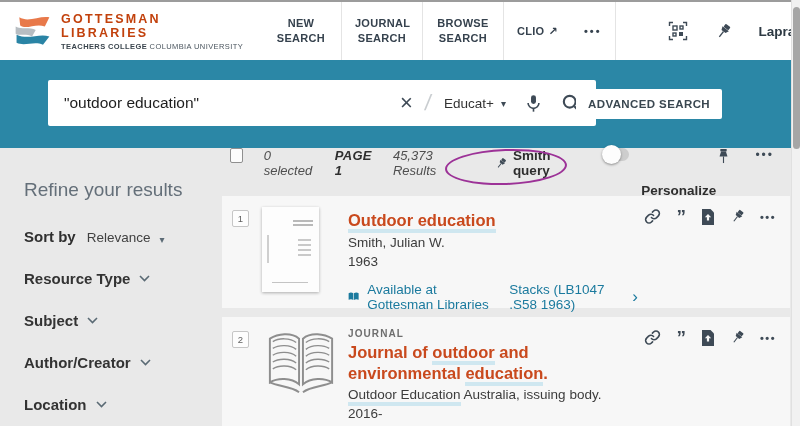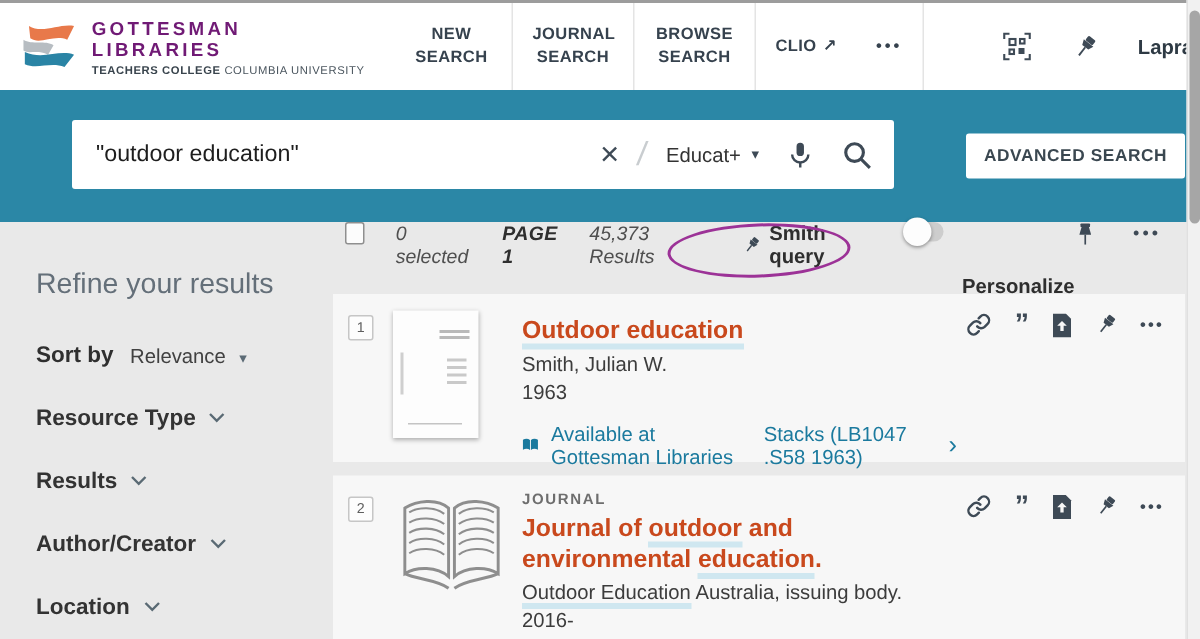--- a/index.html
+++ b/index.html
@@ -4,21 +4,21 @@
 <style>
   * { margin:0; padding:0; box-sizing:border-box; }
   html,body { background:#fff; }
   body { font-family:"Liberation Sans","DejaVu Sans",sans-serif; }
   .screen { position:relative; width:800px; height:426px; background:#E9E9E9; overflow:hidden; }
 
   
   .topbar { position:absolute; left:0; top:0; width:800px; height:60px; background:#fff;
             border-top:2px solid #9C9C9C; display:flex; align-items:stretch; }
   .brand { display:flex; align-items:center; gap:9px; padding:0 10px 0 12px; cursor:pointer; }
-  .brand-text .brand-main { font-size:12.5px; font-weight:700; letter-spacing:2.2px; color:#701a75; }
+  .brand-text .brand-main { font-size:12.5px; font-weight:700; letter-spacing:2.2px; color:#c2410c; }
   .brand-sub { font-size:7.5px; letter-spacing:.4px; margin-top:2px; color:#4A555E; white-space:nowrap; }
   .brand-sub b { font-weight:700; color:#39444D; }
   .nav { display:flex; align-items:stretch; margin-left:6px; }
   .nav-item { display:flex; align-items:center; justify-content:center; text-align:center;
               padding:0 13px; font-size:11px; font-weight:700; color:#36424E; line-height:1.35;
               letter-spacing:.3px; cursor:pointer; }
   .nav-item.two-line span { display:inline-block; width:54px; }
   .div-l { border-left:1px solid #E4E4E4; }
   .clio { white-space:nowrap; }
   .ext-arrow { font-size:11px; margin-left:4px; color:#36424E; }
@@ -31,21 +31,21 @@
   .searchband { position:absolute; left:0; top:60px; width:800px; height:88px; background:#2B87A6; }
   .searchbox { position:absolute; left:48px; top:20px; width:548px; height:46px; background:#fff;
                border-radius:2px; display:flex; align-items:center; }
   .search-input { flex:1; border:none; outline:none; font-family:inherit; font-size:15.5px;
                   color:#1E1E1E; padding:0 8px 0 16px; background:transparent; }
   .clear-x { font-size:22px; color:#3E4A56; padding:0 8px; cursor:pointer; line-height:1; }
   .slash { color:#C9CDD0; font-size:22px; font-weight:300; padding:0 4px; transform:skewX(-8deg); }
   .scope { display:flex; align-items:center; gap:7px; font-size:13.5px; color:#333; padding:0 9px; cursor:pointer; white-space:nowrap; }
   .scope .caret { font-size:10px; color:#3E4A56; }
   .sb-icon { padding:0 9px; cursor:pointer; display:flex; align-items:center; }
-  .adv-btn { position:absolute; left:644px; top:29px; height:30px; padding:0 12px; background:#fff;
+  .adv-btn { position:absolute; left:576px; top:29px; height:30px; padding:0 12px; background:#fff;
              border:none; border-radius:2px; font-family:inherit; font-size:11.5px; font-weight:600;
              letter-spacing:.4px; color:#3A4750; cursor:pointer; }
 
   
   .sidebar { position:absolute; left:0; top:163px; width:222px; bottom:0; padding:16px 10px 0 24px; }
   .refine-title { font-size:19px; color:#646F79; font-weight:400; }
   .sort-row { margin-top:27px; display:flex; align-items:flex-end; cursor:pointer; }
   .sort-label { font-size:15px; font-weight:700; color:#2F2F2F; }
   .sort-value { font-size:13.5px; color:#414141; margin-left:11px; }
   .sort-caret { font-size:10px; color:#5C6B76; margin-left:9px; }
@@ -195,21 +195,21 @@
       <span class="sort-value">Relevance</span>
       <span class="sort-caret">▾</span>
     </div>
     <div class="facet">
       <span class="facet-label">Resource Type</span>
       <svg width="11" height="7" viewBox="0 0 11 7" fill="none" stroke="#5A6A74" stroke-width="1.6">
           <polyline points="1,1 5.5,5.5 10,1"></polyline>
         </svg>
     </div>
     <div class="facet">
-      <span class="facet-label">Results</span>
+      <span class="facet-label">Subject</span>
       <svg width="11" height="7" viewBox="0 0 11 7" fill="none" stroke="#5A6A74" stroke-width="1.6">
           <polyline points="1,1 5.5,5.5 10,1"></polyline>
         </svg>
     </div>
     <div class="facet">
       <span class="facet-label">Author/Creator</span>
       <svg width="11" height="7" viewBox="0 0 11 7" fill="none" stroke="#5A6A74" stroke-width="1.6">
           <polyline points="1,1 5.5,5.5 10,1"></polyline>
         </svg>
     </div>

